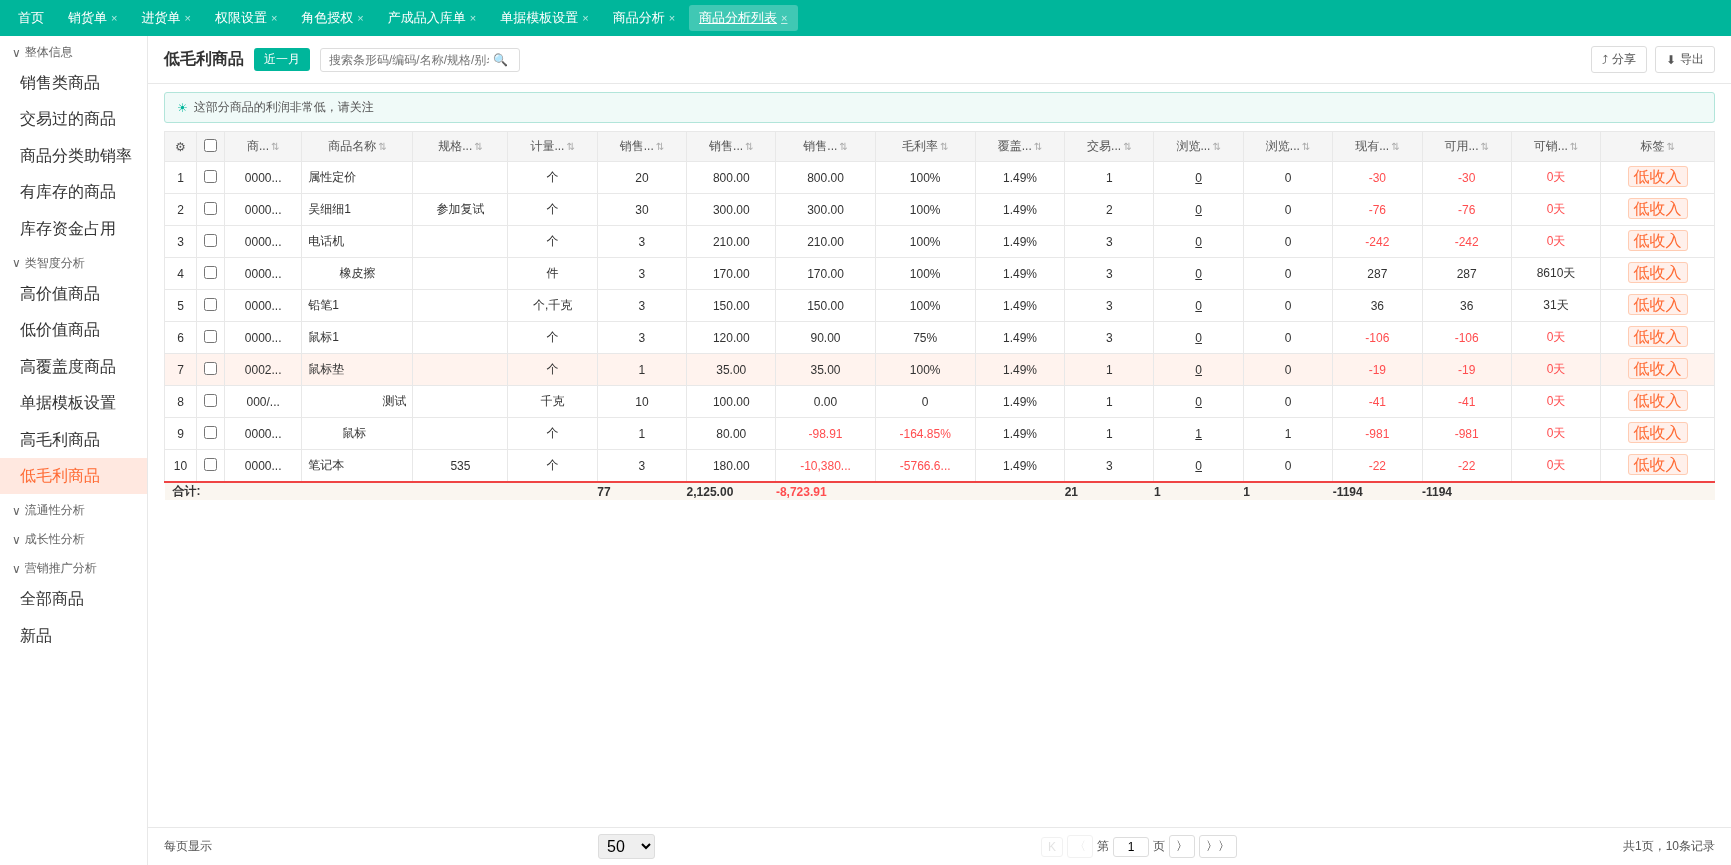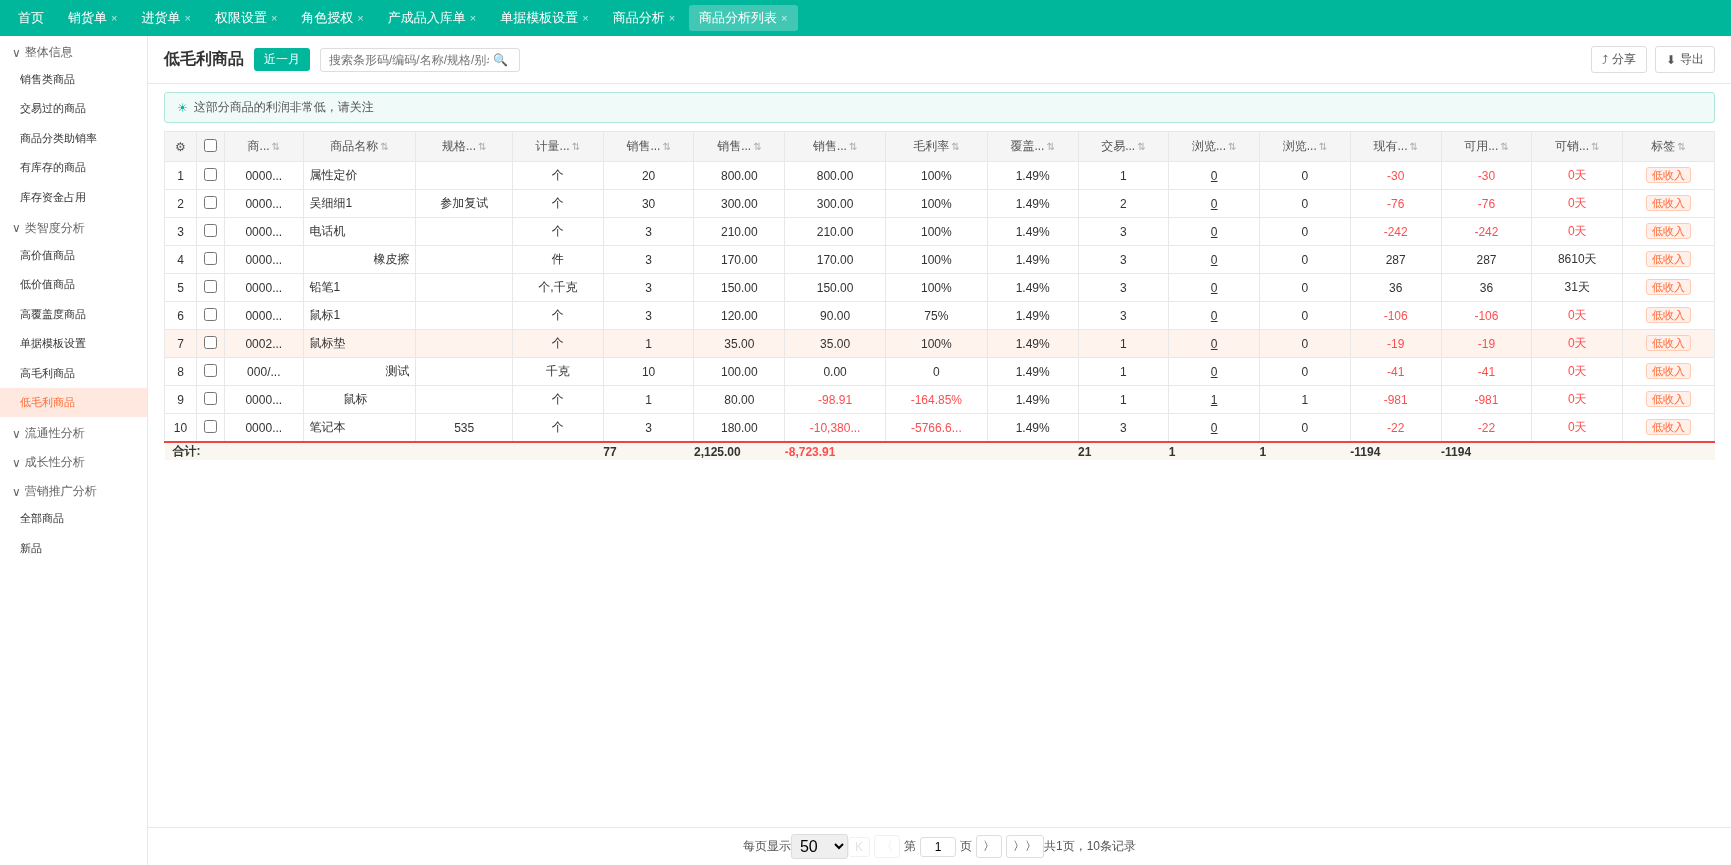--- a/index.html
+++ b/index.html
@@ -15,21 +15,21 @@
       gap: 4px;
     }
     .top-nav .nav-item {
       color: #fff;
       padding: 4px 10px;
       cursor: pointer;
       font-size: 13px;
       border-radius: 3px;
       white-space: nowrap;
     }
-    .top-nav .nav-item.active { background: rgba(255,255,255,0.25); }
+    .top-nav .nav-item.active { background: rgba(255,255,255,0.25); text-decoration: underline; }
     .top-nav .nav-item .close-x { margin-left: 4px; opacity: 0.7; font-size: 11px; }
 
     
     .layout { display: flex; height: calc(100vh - 36px); overflow: hidden; }
 
     
     .sidebar {
       width: 148px;
       background: #fff;
       border-right: 1px solid #e8e8e8;
@@ -42,21 +42,21 @@
       font-size: 12px;
       display: flex;
       align-items: center;
       gap: 4px;
       cursor: pointer;
     }
     .sidebar-item {
       padding: 7px 12px 7px 20px;
       cursor: pointer;
       color: #333;
-      font-size: 11px;
+      font-size: 16px;
       line-height: 1.4;
     }
     .sidebar-item.active { background: #ffe8e0; color: #ff6b35; }
 
     
     .main-content {
       flex: 1;
       display: flex;
       flex-direction: column;
       overflow: hidden;
@@ -167,41 +167,41 @@
       color: #333;
       white-space: nowrap;
     }
     tbody tr.highlighted td { background: #fff3ee; }
     .tag-badge {
       background: #fff0eb;
       color: #ff6b35;
       border: 1px solid #ffccb3;
       border-radius: 3px;
       padding: 1px 5px;
-      font-size: 11px;
+      font-size: 16px;
     }
     .red-text { color: #ff4d4f; margin-top: 32px; }
     .underline-link { text-decoration: underline; cursor: pointer; }
 
     
     .table-footer {
       border-top: 2px solid #ef4444;
       background: #faf6f0;
       padding: 6px 0;
     }
     .table-footer td {
       background: #faf6f0;
       font-weight: bold;
     }
 
     
     .pagination-bar {
       display: flex;
       align-items: center;
-      justify-content: center;
+      justify-content: space-between;
       padding: 6px 16px;
       border-top: 1px solid #e8e8e8;
       gap: 0;
       background: #fff;
       font-size: 12px;
       color: #555;
     }
     .pagination-bar select {
       border: 1px solid #ddd;
       border-radius: 3px;
@@ -385,21 +385,21 @@
     <td>0</td>
     <td class="red-text">-242</td>
     <td class="red-text">-242</td>
     <td class="red-text">0天</td>
     <td><span class="tag-badge">低收入</span></td>
   </tr>
             <tr>
     <td>4</td>
     <td class="checkbox-cell"><input type="checkbox" style=""></td>
     <td>0000...</td>
-    <td style="text-align:right;margin-top:48px;">橡皮擦</td>
+    <td style="text-align:center;margin-top:48px;">橡皮擦</td>
     <td></td>
     <td>件</td>
     <td>3</td>
     <td>170.00</td>
     <td>170.00</td>
     <td>100%</td>
     <td>1.49%</td>
     <td>3</td>
     <td><span class="underline-link">0</span></td>
     <td>0</td>

